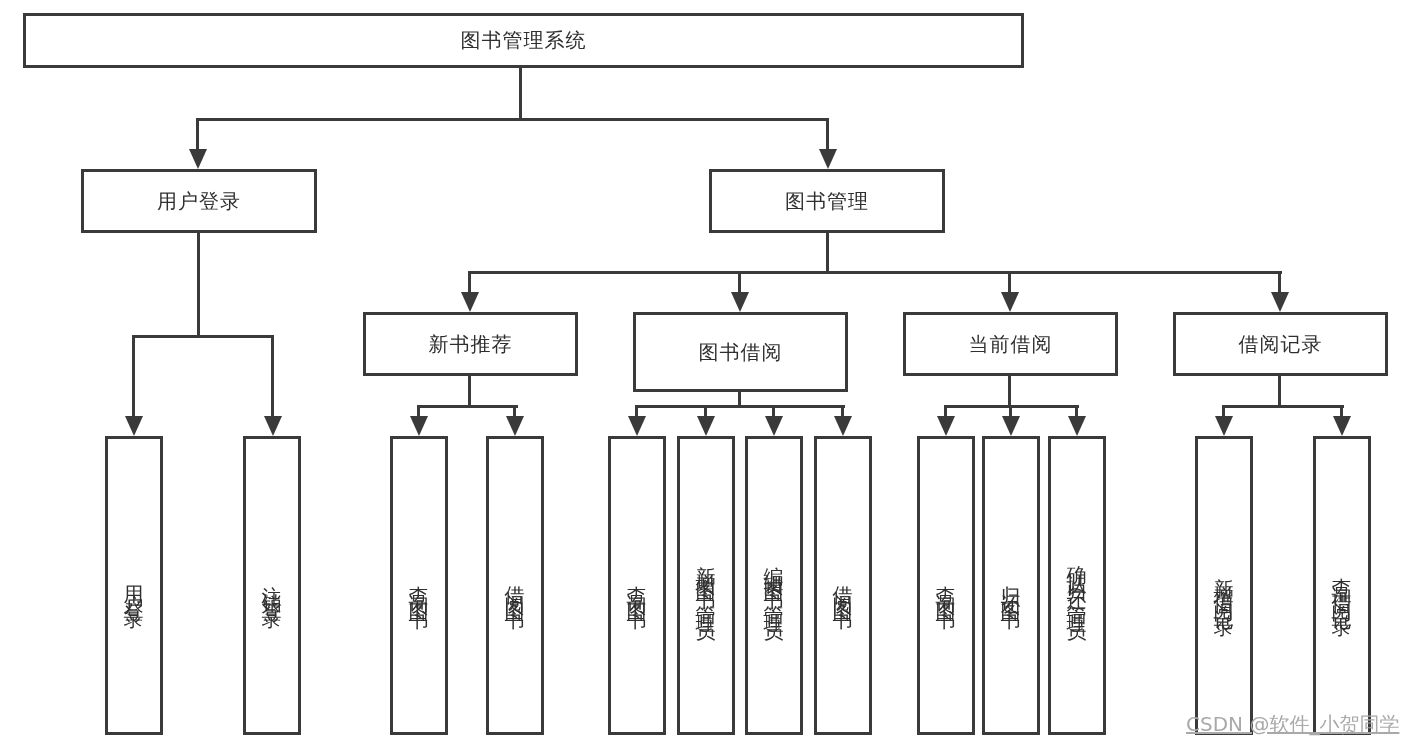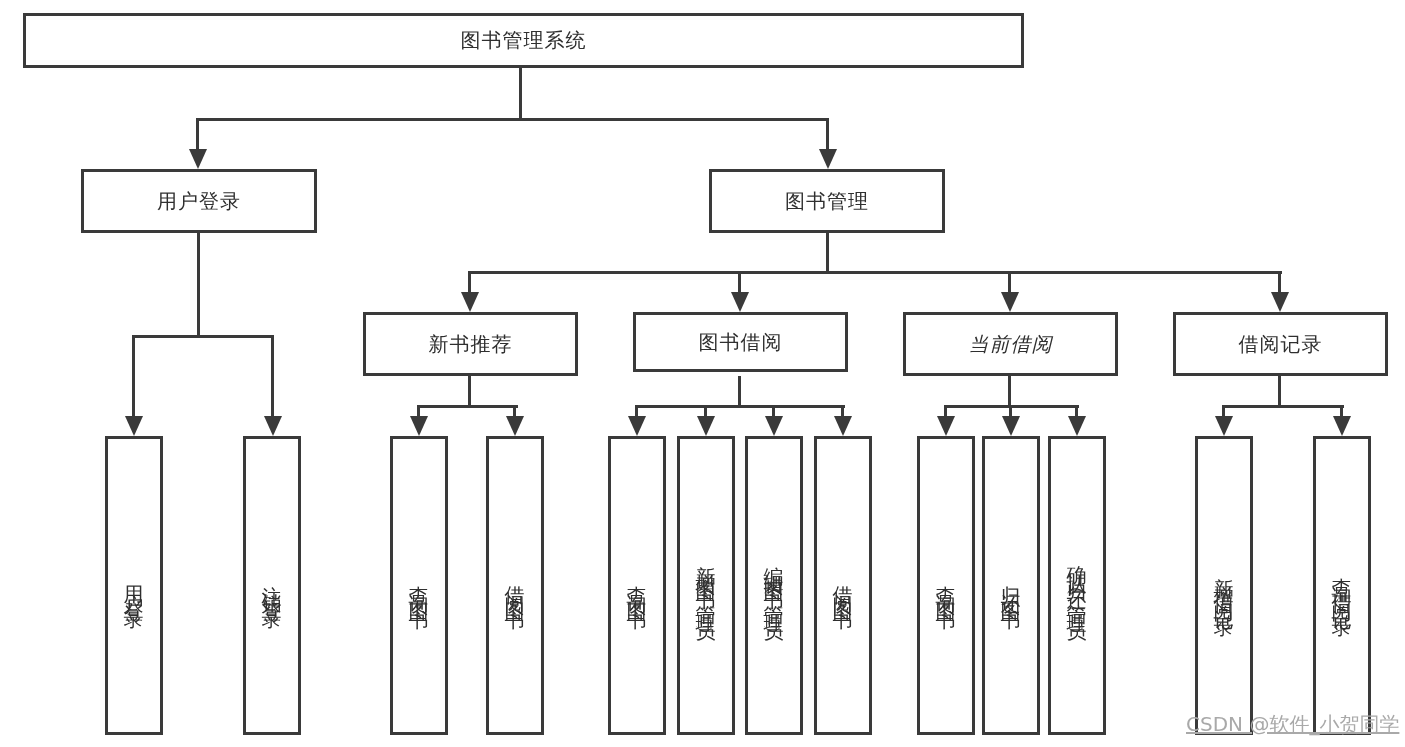--- a/index.html
+++ b/index.html
@@ -106,24 +106,24 @@
   <div class="node node-h" style="left:81px;top:169px;width:236px;height:64px;">
     <span>用户登录</span>
   </div>
   <div class="node node-h" style="left:709px;top:169px;width:236px;height:64px;">
     <span>图书管理</span>
   </div>
 
   <div class="node node-h" style="left:363px;top:312px;width:215px;height:64px;">
     <span>新书推荐</span>
   </div>
-  <div class="node node-h" style="left:633px;top:312px;width:215px;height:60px;text-align:right;">
+  <div class="node node-h" style="left:633px;top:312px;width:215px;height:80px;text-align:right;">
     <span>图书借阅</span>
   </div>
-  <div class="node node-h" style="left:903px;top:312px;width:215px;height:64px;font-style:italic;">
+  <div class="node node-h" style="left:903px;top:312px;width:215px;height:64px;">
     <span>当前借阅</span>
   </div>
   <div class="node node-h" style="left:1173px;top:312px;width:215px;height:64px;">
     <span>借阅记录</span>
   </div>
 
   <div class="node node-v" style="left:105px;top:436px;width:58px;height:299px;">
     <span>用户登录</span>
   </div>
   <div class="node node-v" style="left:243px;top:436px;width:58px;height:299px;">

